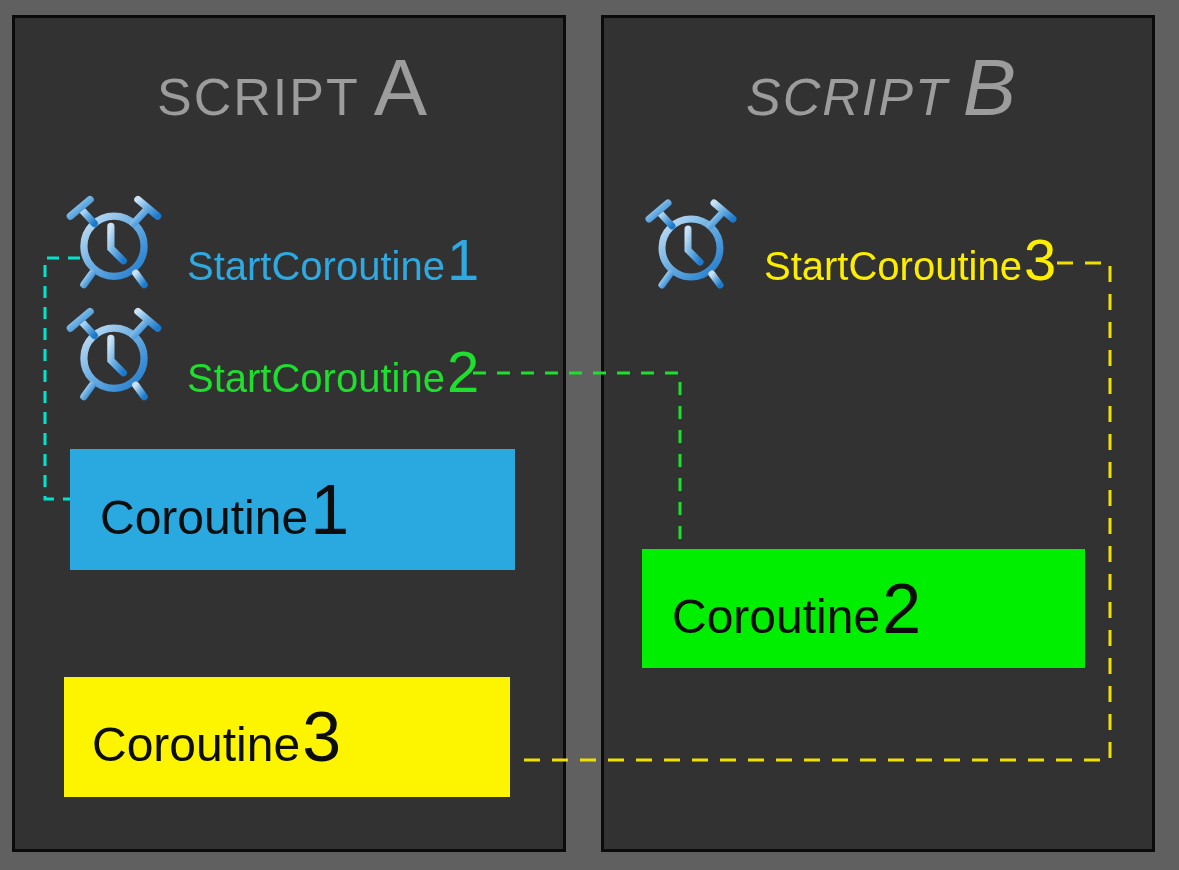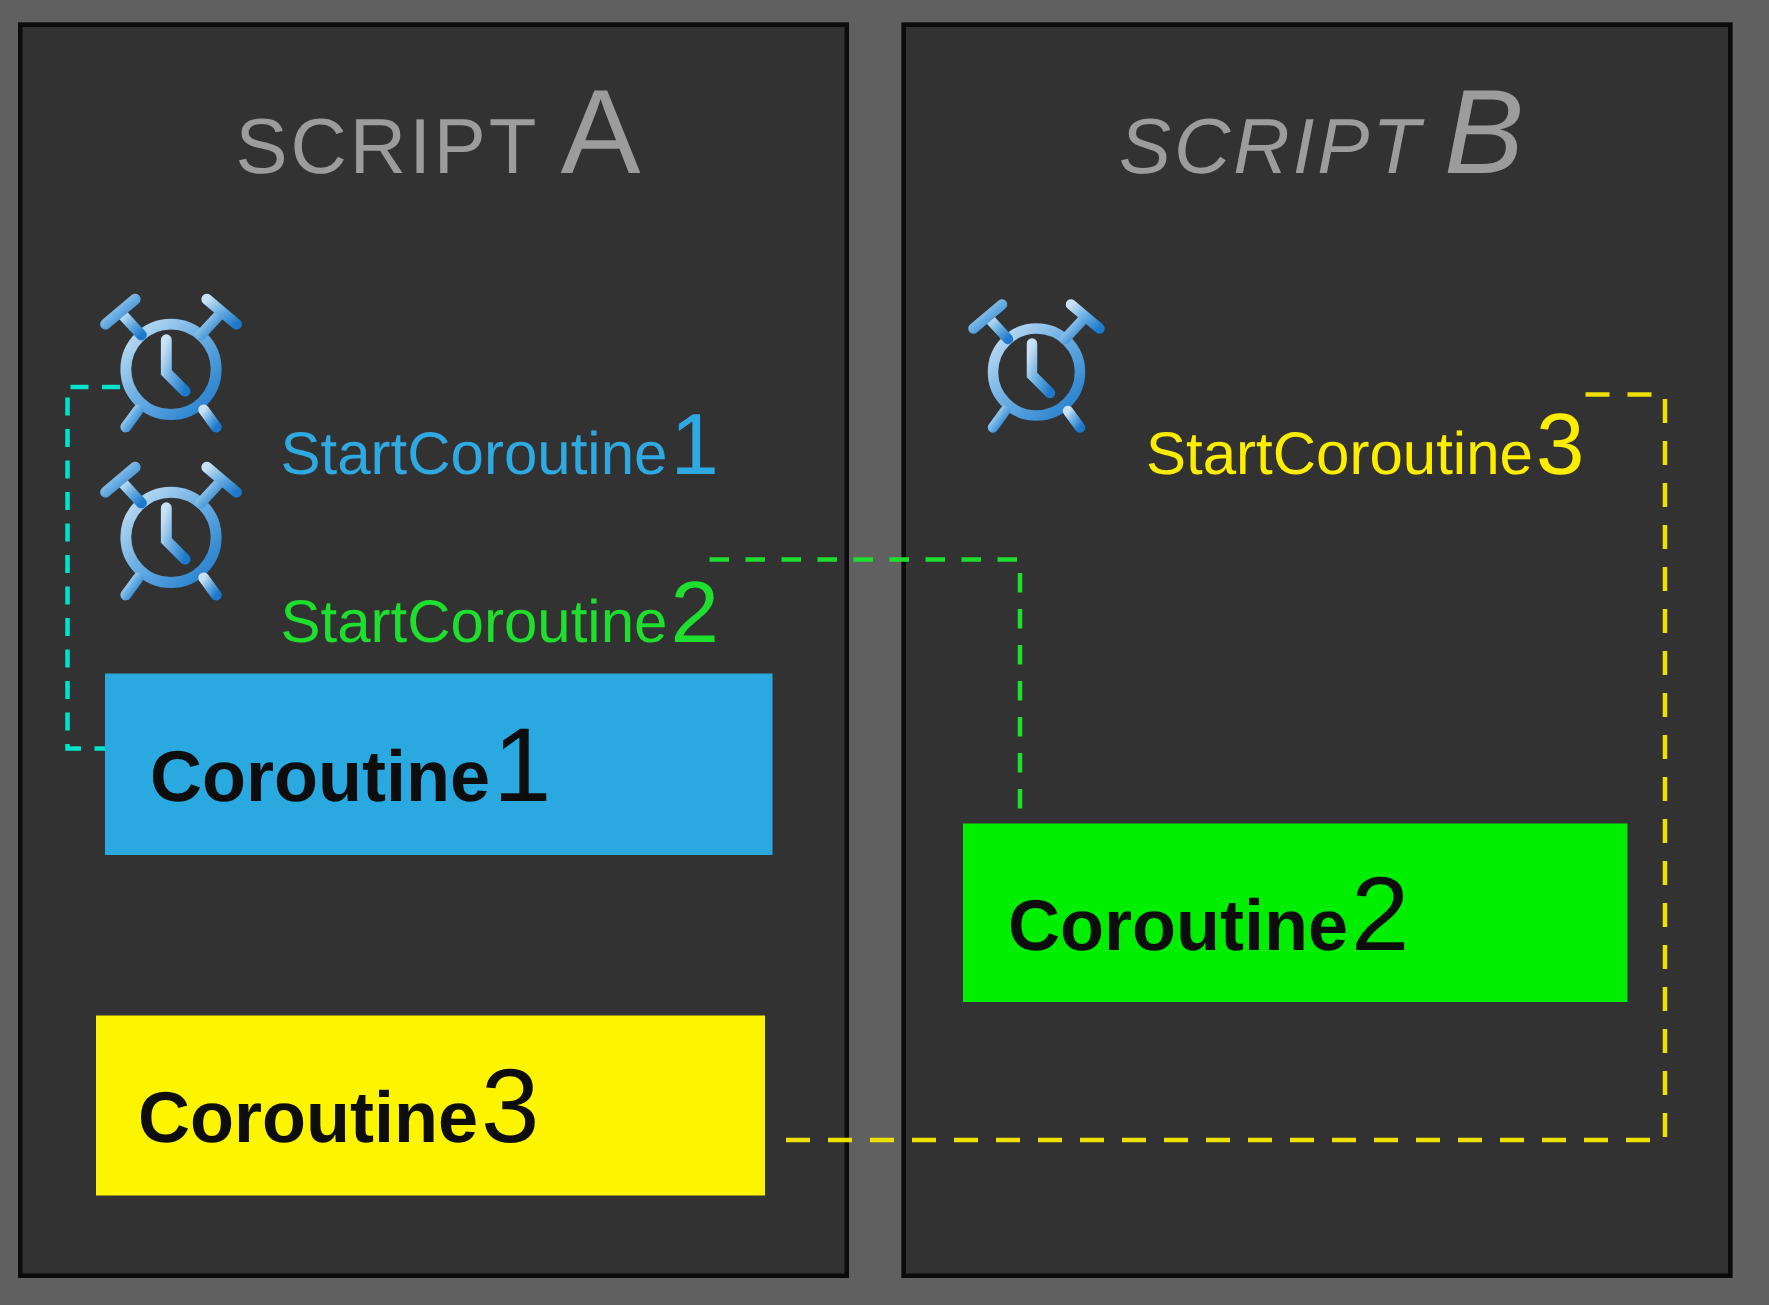--- a/index.html
+++ b/index.html
@@ -30,34 +30,34 @@
   .line-cyan{stroke:var(--line_cyan,#00e3cc);stroke-dasharray:12 9;}
   .line-green{stroke:var(--line_green,#1ede2e);stroke-dasharray:13 11;}
   .line-yellow{stroke:var(--line_yellow,#f0e000);stroke-dasharray:16 12;}
 
   .clock{position:absolute;z-index:2;}
   #clock-1{left:60px;top:188px;width:108px;height:104px;}
   #clock-2{left:60px;top:300px;width:108px;height:104px;}
   #clock-3{left:638px;top:192px;width:106px;height:100px;}
 
   .call{
-    position:absolute;z-index:2;display:flex;align-items:baseline;white-space:nowrap;margin-top:37px;
+    position:absolute;z-index:2;display:flex;align-items:baseline;white-space:nowrap;
   }
   .call-label{font-size:40px;line-height:1.1;}
   .call-number{font-size:58px;line-height:1.1;margin-left:2px;}
   #call-1{left:187px;top:228px;color:var(--text_blue,#2fa9e1);}
   #call-2{left:187px;top:340px;color:var(--text_green,#1ede2e);}
   #call-3{left:764px;top:228px;color:var(--text_yellow,#fdee00);}
 
   .cbox{
     position:absolute;z-index:2;display:flex;align-items:center;
     color:var(--box_text,#0d0d0d);
   }
   .cbox-label{display:flex;align-items:baseline;white-space:nowrap;}
-  .box-word{font-size:48px;line-height:1;font-weight:bold;}
+  .box-word{font-size:48px;line-height:1;}
   .box-num{font-size:70px;line-height:1;margin-left:2px;}
   #box-coroutine1{left:70px;top:449px;width:445px;height:121px;background:var(--blue,#29a9e0);padding-left:30px;box-sizing:border-box;}
   #box-coroutine2{left:642px;top:549px;width:443px;height:119px;background:var(--green,#00ee00);padding-left:30px;box-sizing:border-box;}
   #box-coroutine3{left:64px;top:677px;width:446px;height:120px;background:var(--yellow,#fdf500);padding-left:28px;box-sizing:border-box;}
 </style>
 </head>
 <body>
 
 <svg width="0" height="0" style="position:absolute" aria-hidden="true">
   <defs>

